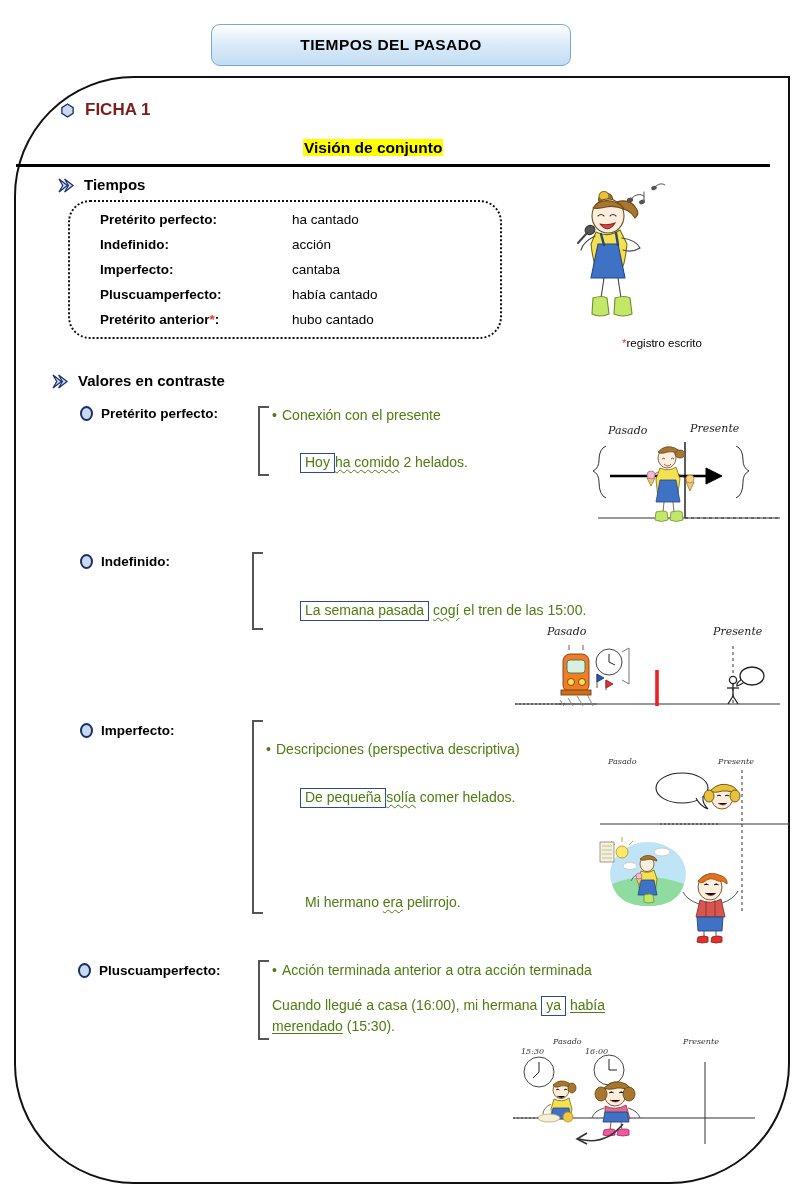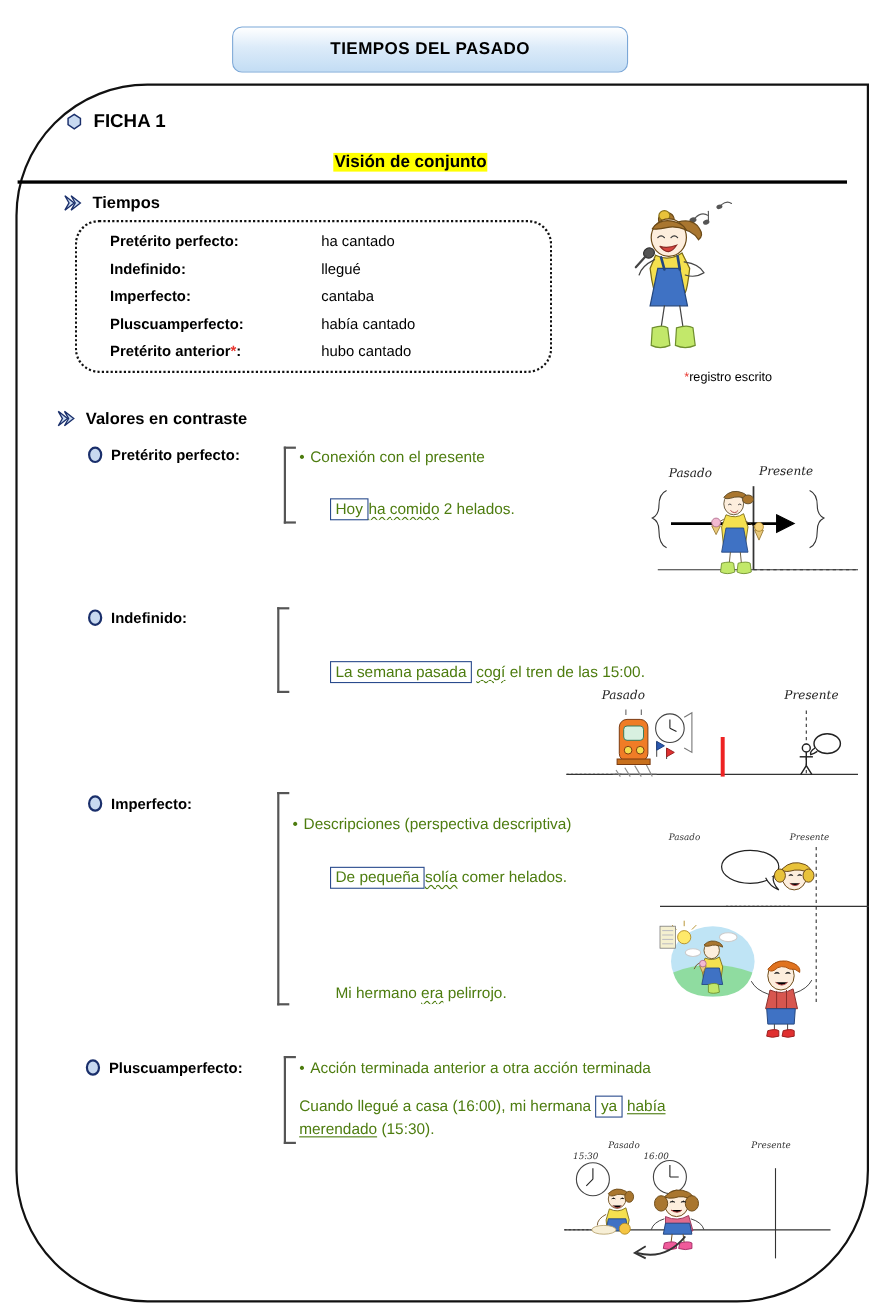--- a/index.html
+++ b/index.html
@@ -22,31 +22,31 @@
     border-top-right-radius:0;
     background:#fff;
   }
   .page-card.c2{
     border-radius:120px 0 120px 120px / 120px 0 120px 120px;
   }
 
   
   .ficha{position:absolute;left:60px;top:100px;display:flex;align-items:center;gap:10px;}
   .hex{width:15px;height:15px;display:block;}
-  .ficha-label{font-size:17px;font-weight:bold;color:#000000;}
+  .ficha-label{font-size:17px;font-weight:bold;color:#7f1d1d;}
 
   
   .vision{position:absolute;left:303px;top:139px;}
   .vision span{background:#ffff00;font-size:15.5px;font-weight:bold;color:#000;padding:0 1px;}
 
   
   .rule{position:absolute;left:16px;top:164px;width:754px;height:3px;background:#000;}
 
   
-  .sec-head{position:absolute;display:flex;align-items:center;gap:9px;}
+  .sec-head{position:absolute;display:flex;align-items:flex-end;gap:9px;}
   .sec-head .lbl{font-size:15px;font-weight:bold;color:#000;}
   .chev{width:17px;height:15px;display:block;}
 
   
   .tense-box{
     position:absolute;left:68px;top:200px;width:430px;height:135px;
     border:2px dotted #111;border-radius:22px;background:#fff;
   }
   .tense-row{position:absolute;display:flex;font-size:13.5px;}
   .tense-name{font-weight:bold;color:#000;width:192px;}
@@ -107,21 +107,21 @@
 </div>
 
 <div class="tense-box"></div>
 
 <div class="tense-row" style="left:100px;top:212px;">
   <span class="tense-name">Pretérito perfecto:</span>
   <span class="tense-form">ha cantado</span>
 </div>
 <div class="tense-row" style="left:100px;top:237px;">
   <span class="tense-name">Indefinido:</span>
-  <span class="tense-form">llegué</span>
+  <span class="tense-form">acción</span>
 </div>
 <div class="tense-row" style="left:100px;top:262px;">
   <span class="tense-name">Imperfecto:</span>
   <span class="tense-form">cantaba</span>
 </div>
 <div class="tense-row" style="left:100px;top:287px;">
   <span class="tense-name">Pluscuamperfecto:</span>
   <span class="tense-form">había cantado</span>
 </div>
 <div class="tense-row" style="left:100px;top:312px;">

